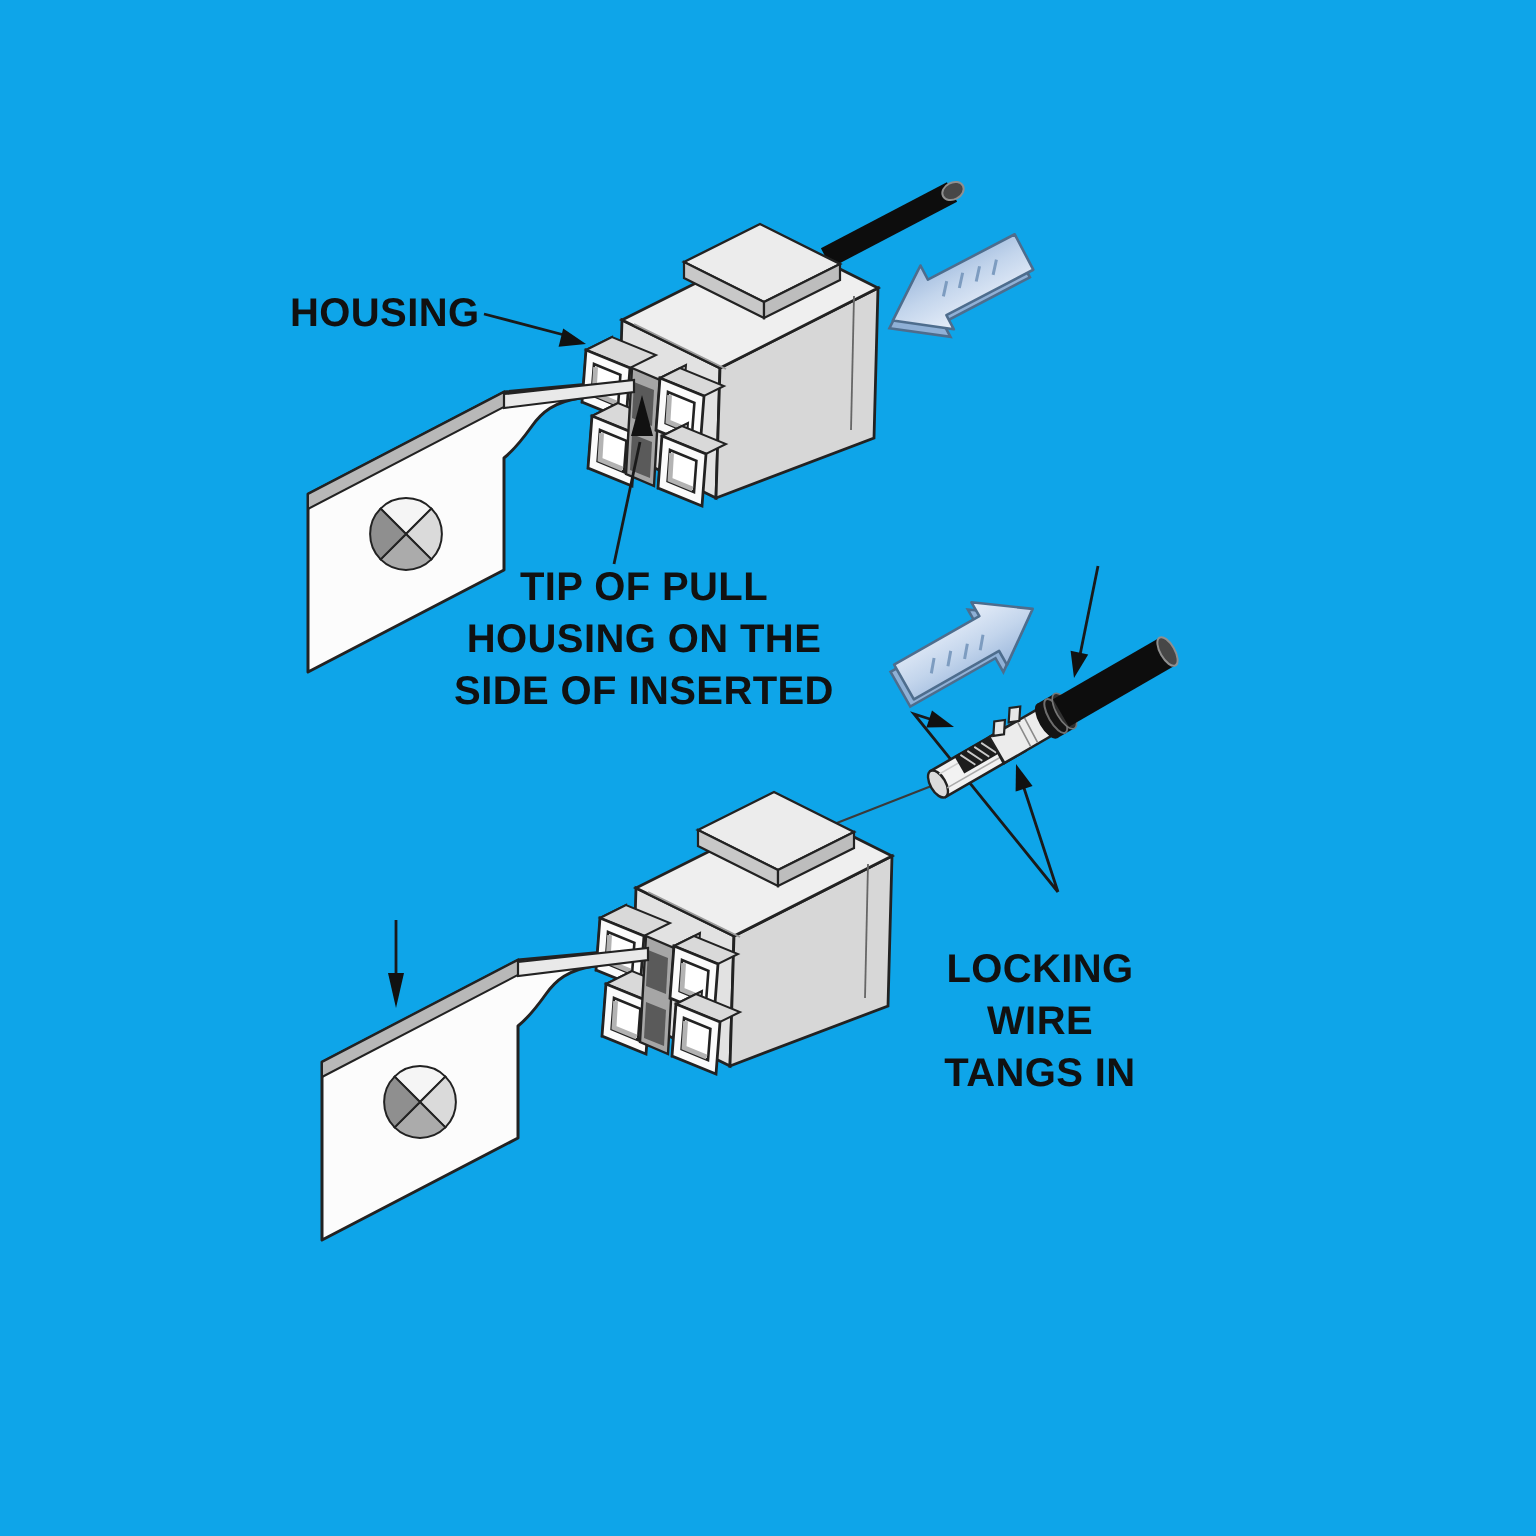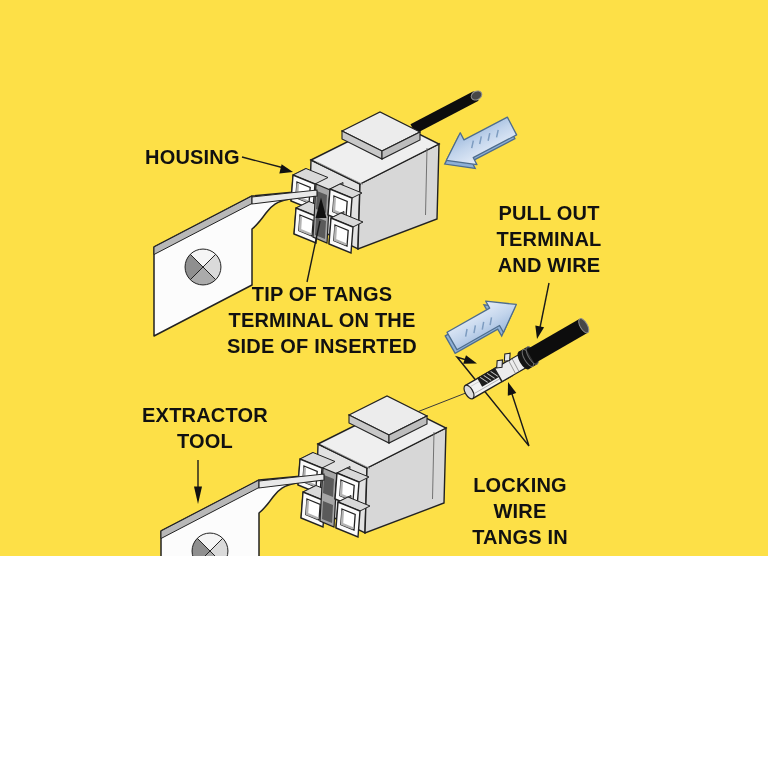--- a/index.html
+++ b/index.html
@@ -1,17 +1,17 @@
 <!DOCTYPE html>
 <html><head>
 <meta charset="utf-8">
 <style>
   html,body{margin:0;padding:0;background:#ffffff;}
   .stage{
-    position:relative;width:768px;height:556px;background:#fde047;
+    position:relative;width:768px;height:768px;background:#0ea5e9;
     overflow:hidden;font-family:"Liberation Sans",sans-serif;
   }
   .stage svg{position:absolute;left:0;top:0;}
   .label{
     position:absolute;
     font:700 20px/26px "Liberation Sans",sans-serif;
     color:#111111;letter-spacing:.2px;text-align:center;white-space:nowrap;
   }
   .label span{display:block;}
   .label.left{text-align:left;}
@@ -175,35 +175,26 @@
       <path class="head" d="M198,504 L194,486.5 L202,486.5 Z"></path>
     </g>
   </g>
 </svg>
 
 <div class="label left" style="left:145px;top:144px;">
   <span>HOUSING</span>
 </div>
 
 <div class="label center" style="left:322px;top:281px;">
-  <span>TIP OF TANGS</span>
-  <span>TERMINAL ON THE</span>
+  <span>TIP OF PULL</span>
+  <span>HOUSING ON THE</span>
   <span>SIDE OF INSERTED</span>
 </div>
 
-<div class="label center" style="left:549px;top:200px;">
-  <span>PULL OUT</span>
-  <span>TERMINAL</span>
-  <span>AND WIRE</span>
-</div>
-
-<div class="label center" style="left:205px;top:402px;">
-  <span>EXTRACTOR</span>
-  <span>TOOL</span>
-</div>
+
 
 <div class="label center" style="left:520px;top:472px;">
   <span>LOCKING</span>
   <span>WIRE</span>
   <span>TANGS IN</span>
 </div>
 
 </div>
 
 </body></html>

